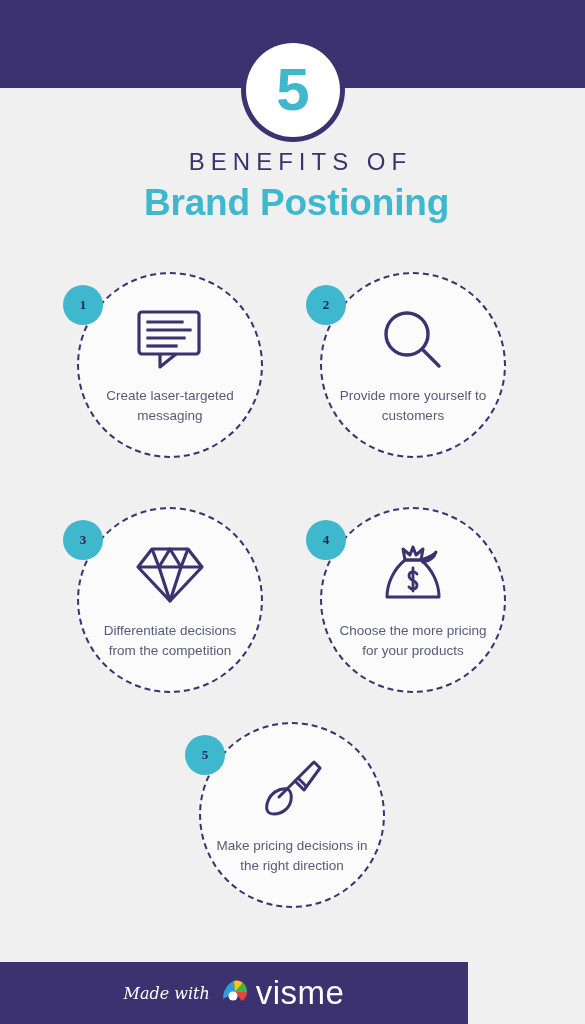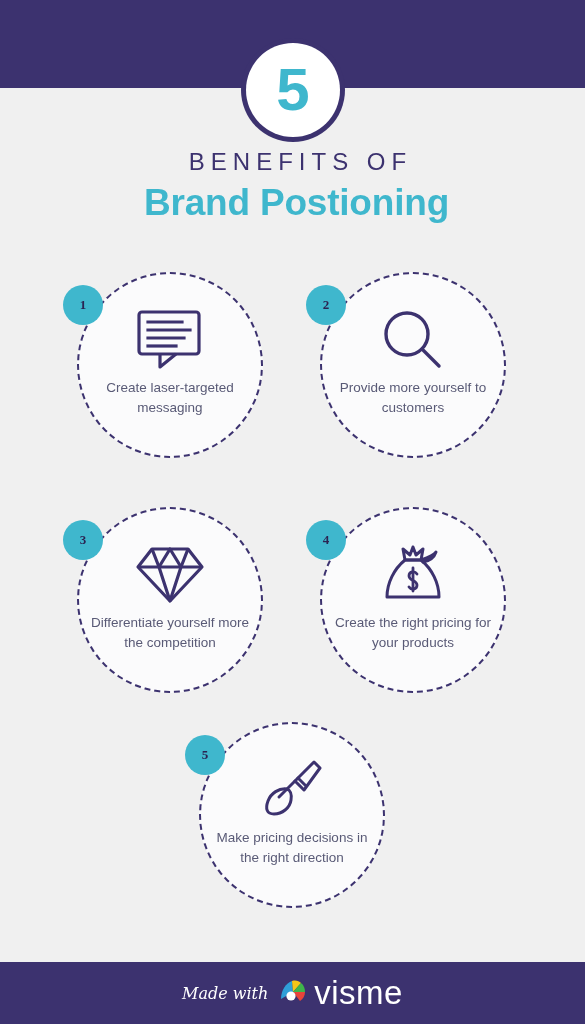--- a/index.html
+++ b/index.html
@@ -115,21 +115,21 @@
     justify-content: flex-start;
   }
   .benefit-icon {
     margin-top: 34px;
     height: 62px;
     display: flex;
     align-items: center;
     justify-content: center;
   }
   .benefit-text {
-    margin-top: 8px;
+    margin-top: 16px;
     width: 160px;
     text-align: center;
     font-size: 13.5px;
     color: #595a76;
     line-height: 1.45;
   }
   .benefit-num {
     position: absolute;
     top: 13px;
     left: -14px;
@@ -154,21 +154,21 @@
   .b2 { left: 320px; top: 272px; }
   .b3 { left: 77px;  top: 507px; }
   .b4 { left: 320px; top: 507px; }
   .b5 { left: 199px; top: 722px; }
 
   
   .footer-band {
     position: absolute;
     bottom: 0;
     left: 0;
-    width: 585px;
+    width: 468px;
     height: 62px;
     background: #3c326f;
     display: flex;
     align-items: center;
     justify-content: center;
     gap: 10px;
   }
   .made-with {
     font-family: "DejaVu Serif", serif;
     font-style: italic;
@@ -244,39 +244,39 @@
     <div class="benefit-disc">
       <div class="benefit-icon">
         <svg width="76" height="62" viewBox="0 0 76 62" fill="none" stroke="#3c326f" stroke-width="3.2" stroke-linejoin="round">
           <path d="M20 6 L56 6 L70 24 L38 58 L6 24 Z"></path>
           <line x1="6" y1="24" x2="70" y2="24"></line>
           <path d="M20 6 L27 24 L38 58"></path>
           <path d="M56 6 L49 24 L38 58"></path>
           <path d="M27 24 L38 6 L49 24"></path>
         </svg>
       </div>
-      <div class="benefit-text">Differentiate yourself more the competition</div>
+      <div class="benefit-text">Differentiate decisions from the competition</div>
     </div>
     <div class="benefit-num">
       <span>3</span>
     </div>
   </div>
 
   <div class="benefit b4">
     <div class="benefit-disc">
       <div class="benefit-icon">
         <svg width="70" height="62" viewBox="0 0 70 62" fill="none" stroke="#3c326f" stroke-width="3" stroke-linejoin="round" stroke-linecap="round">
           <path d="M25 6 L27 17 L43 17 L45 6 L38 12 L35 4 L32 12 Z"></path>
           <path d="M43 17 C52 14 57 11 58 9 C56 15 51 18 45 19"></path>
           <path d="M27 17 C16 26 9 40 9 54 L61 54 C61 40 54 26 43 17 Z"></path>
           <path d="M39 31 C37 28 31 28 31 33 C31 38 39 37 39 42 C39 47 33 47 31 44" stroke-width="2.8" fill="none"></path>
           <line x1="35" y1="25" x2="35" y2="48" stroke-width="2.8"></line>
         </svg>
       </div>
-      <div class="benefit-text">Create the right pricing for your products</div>
+      <div class="benefit-text">Choose the more pricing for your products</div>
     </div>
     <div class="benefit-num">
       <span>4</span>
     </div>
   </div>
 
   <div class="benefit b5">
     <div class="benefit-disc">
       <div class="benefit-icon">
         <svg width="70" height="62" viewBox="0 0 70 62" fill="none" stroke="#3c326f" stroke-width="3" stroke-linejoin="round" stroke-linecap="round">

